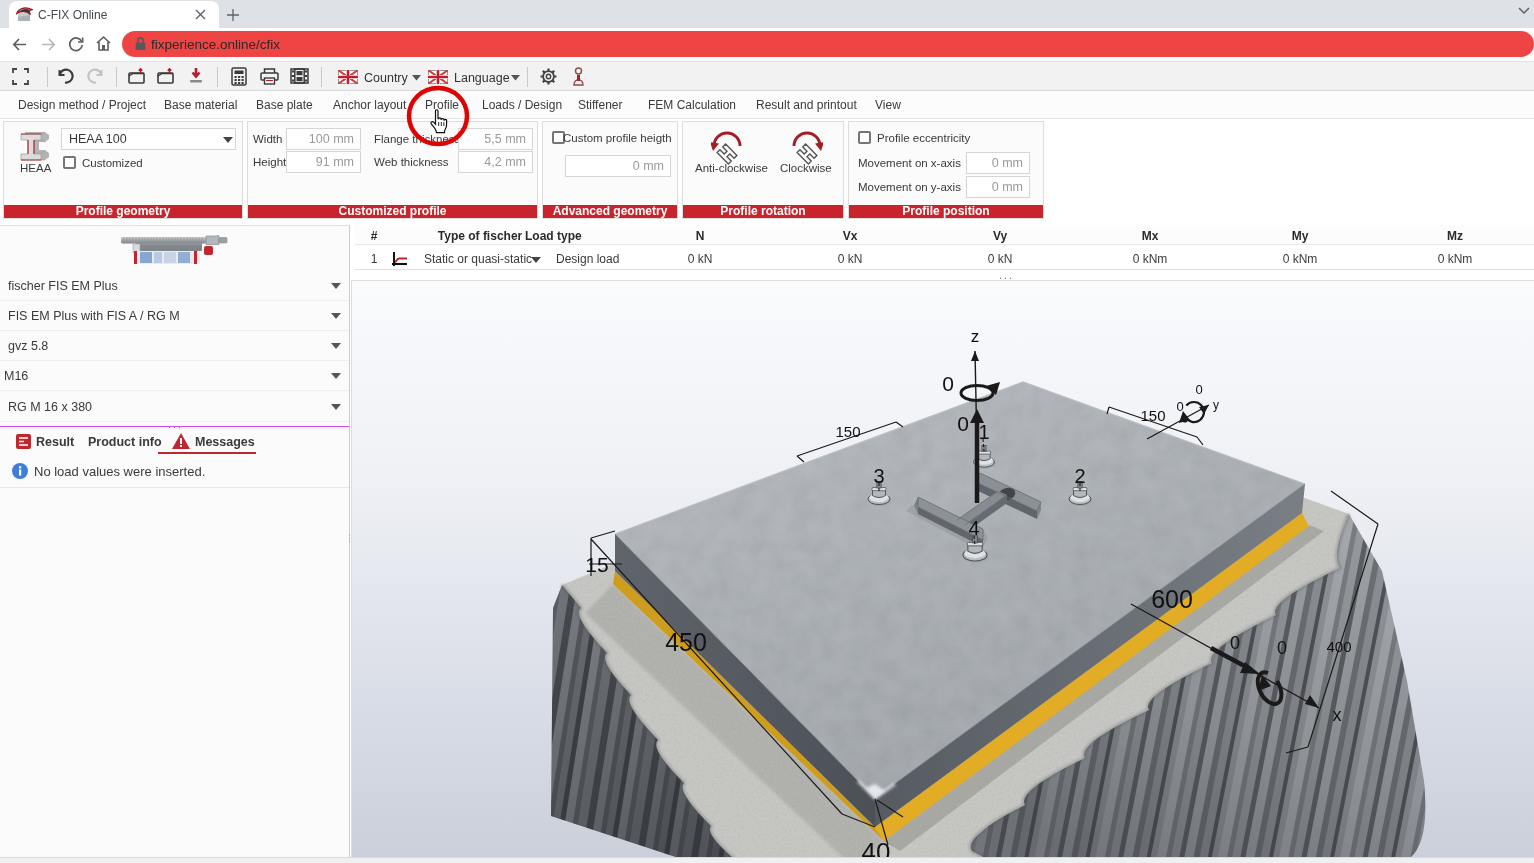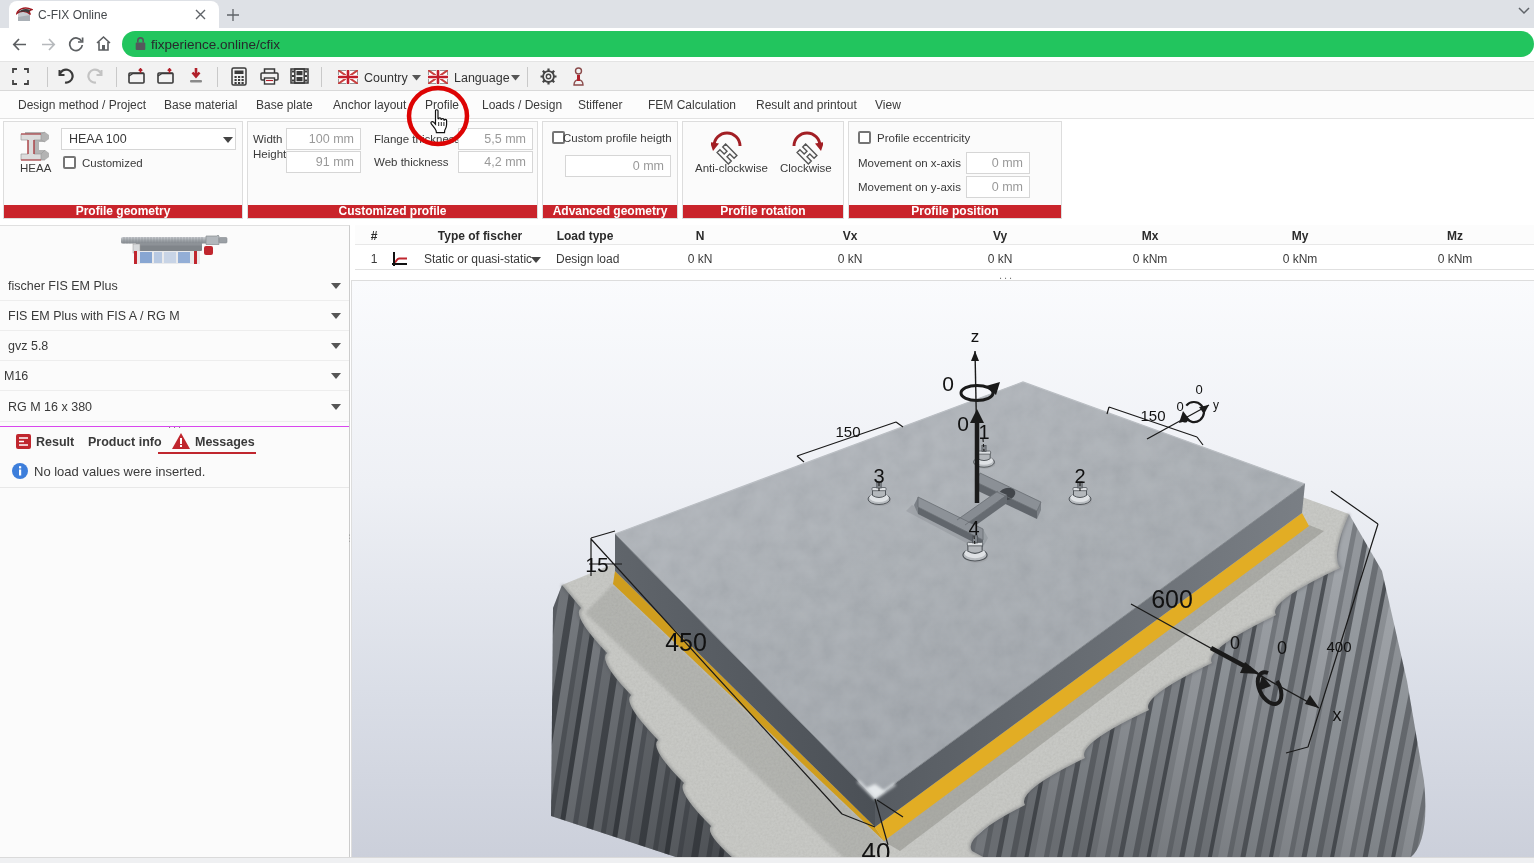--- a/index.html
+++ b/index.html
@@ -4,21 +4,21 @@
 <style>
   * { margin:0; padding:0; box-sizing:border-box; }
   html,body { width:1534px; height:863px; overflow:hidden; font-family:"Liberation Sans", sans-serif; }
   #app { position:relative; width:1534px; height:863px; background:#fff; }
   .abs { position:absolute; }
   
   #tabbar { left:0; top:0; width:1534px; height:28px; background:#dee1e6; }
   #tab { left:9px; top:1px; width:210px; height:27px; background:#fff; border-radius:8px 8px 0 0; }
   #tabtitle { left:38px; top:8px; font-size:12px; color:#45494d; }
   #addr { left:0; top:28px; width:1534px; height:33px; background:#fff; }
-  #pill { left:122px; top:3px; width:1412px; height:26px; background:#22c55e; border-radius:13px; }
+  #pill { left:122px; top:3px; width:1412px; height:26px; background:#ef4444; border-radius:13px; }
   #urltext { left:29px; top:6px; font-size:13.5px; color:#27292c; }
   #toolbar { left:0; top:61px; width:1534px; height:30px; background:#f2f2f2; border-top:1px solid #e4e4e4; border-bottom:1px solid #d9d9d9; }
   .tsep { position:absolute; top:5px; width:1px; height:20px; background:#c9c9c9; }
   .tbtxt { position:absolute; top:9px; font-size:12.5px; color:#333; }
   #menubar { left:0; top:91px; width:1534px; height:28px; background:#fcfcfc; border-bottom:1px solid #e2e2e2; }
   .mi { position:absolute; top:7px; font-size:12px; color:#3a3a3a; white-space:nowrap; }
   
   .panel { position:absolute; top:121px; height:98px; background:#fbfbfb; border:1px solid #ddd; }
   .pbar { position:absolute; left:0; bottom:0; width:100%; height:13px; background:#c9242b; color:#fff; font-size:12px; font-weight:bold; text-align:center; line-height:13px; }
   .inp { position:absolute; height:22px; background:#fff; border:1px solid #d6d6d6; color:#9a9a9a; font-size:12.5px; text-align:right; line-height:20px; padding-right:6px; }
@@ -216,21 +216,21 @@
       <div class="cb" style="left:59px;top:34px;"></div>
       <div class="lbl" style="left:78px;top:35px;">Customized</div>
       <div class="pbar">Profile geometry</div>
     </div>
 
     <div class="panel" style="left:247px; width:291px;">
       <div class="lbl" style="left:5px;top:11px;">Width</div>
       <div class="inp" style="left:38px;top:6px;width:75px;">100 mm</div>
       <div class="lbl" style="left:126px;top:11px;">Flange thickness</div>
       <div class="inp" style="left:210px;top:6px;width:75px;">5,5 mm</div>
-      <div class="lbl" style="left:5px;top:26px;">Height</div>
+      <div class="lbl" style="left:5px;top:34px;">Height</div>
       <div class="inp" style="left:38px;top:29px;width:75px;">91 mm</div>
       <div class="lbl" style="left:126px;top:34px;">Web thickness</div>
       <div class="inp" style="left:210px;top:29px;width:75px;">4,2 mm</div>
       <div class="pbar">Customized profile</div>
     </div>
 
     <div class="panel" style="left:542px; width:136px;">
       <div class="cb" style="left:9px;top:9px;"></div>
       <div class="lbl" style="left:20px;top:10px;">Custom profile heigth</div>
       <div class="inp" style="left:22px;top:33px;width:106px;">0 mm</div>
@@ -251,21 +251,21 @@
         <path d="M3 19 A13 13 0 1 1 29 19" fill="none" stroke="#a21e24" stroke-width="3"></path>
         <path d="M33 15 L24 16.5 L30 24 Z" fill="#a21e24"></path>
         <g transform="translate(16,27) rotate(45)" stroke="#555" stroke-width="1.4" fill="none">
           <path d="M-8 -6 H8 V-2 H2 V2 H8 V6 H-8 V2 H-2 V-2 H-8 Z"></path>
         </g>
       </svg>
       <div class="lbl" style="left:97px;top:40px;">Clockwise</div>
       <div class="pbar">Profile rotation</div>
     </div>
 
-    <div class="panel" style="left:848px; width:214px;">
+    <div class="panel" style="left:848px; width:196px;">
       <div class="cb" style="left:9px;top:9px;"></div>
       <div class="lbl" style="left:28px;top:10px;">Profile eccentricity</div>
       <div class="lbl" style="left:9px;top:35px;">Movement on x-axis</div>
       <div class="inp" style="left:117px;top:30px;width:64px;">0 mm</div>
       <div class="lbl" style="left:9px;top:59px;">Movement on y-axis</div>
       <div class="inp" style="left:117px;top:54px;width:64px;">0 mm</div>
       <div class="pbar">Profile position</div>
     </div>
   </div>
 
@@ -344,21 +344,21 @@
       <div class="abs" style="left:34px;top:10px;font-size:13px;color:#3a3a3a;">No load values were inserted.</div>
     </div>
     <div class="abs" style="left:0;top:631px;width:350px;height:7px;background:#e9eaec;border-top:1px solid #d5d5d5;"></div>
     <div class="abs" style="left:345px;top:310px;width:4px;height:14px;color:#999;font-size:9px;line-height:4px;">⋮</div>
   </div>
 
   <div class="abs" id="tblarea">
     <div class="abs" style="left:4px;top:0;width:1179px;height:20px;background:#fcfcfc;border-bottom:1px solid #e8e8e8;"></div>
     <div class="th" style="left:0px;width:46px;text-align:center;">#</div>
     <div class="th" style="left:69px;width:120px;text-align:center;">Type of fischer</div>
-    <div class="th" style="left:174px;width:120px;text-align:center;">Load type</div>
+    <div class="th" style="left:174px;width:120px;">Load type</div>
     <div class="th" style="left:289px;width:120px;text-align:center;">N</div>
     <div class="th" style="left:439px;width:120px;text-align:center;">Vx</div>
     <div class="th" style="left:589px;width:120px;text-align:center;">Vy</div>
     <div class="th" style="left:739px;width:120px;text-align:center;">Mx</div>
     <div class="th" style="left:889px;width:120px;text-align:center;">My</div>
     <div class="th" style="left:1044px;width:120px;text-align:center;">Mz</div>
     <div class="td" style="left:0px;width:46px;text-align:center;">1</div>
     <svg class="abs" style="left:40px;top:26px;" width="18" height="17" viewBox="0 0 18 17">
       <path d="M3 1 V15 M1 13 H16" stroke="#111" stroke-width="2"></path>
       <path d="M4 11 C5.5 11 5.5 7.5 8 7.5 L16 7.5" stroke="#c0262e" stroke-width="2" fill="none"></path>

